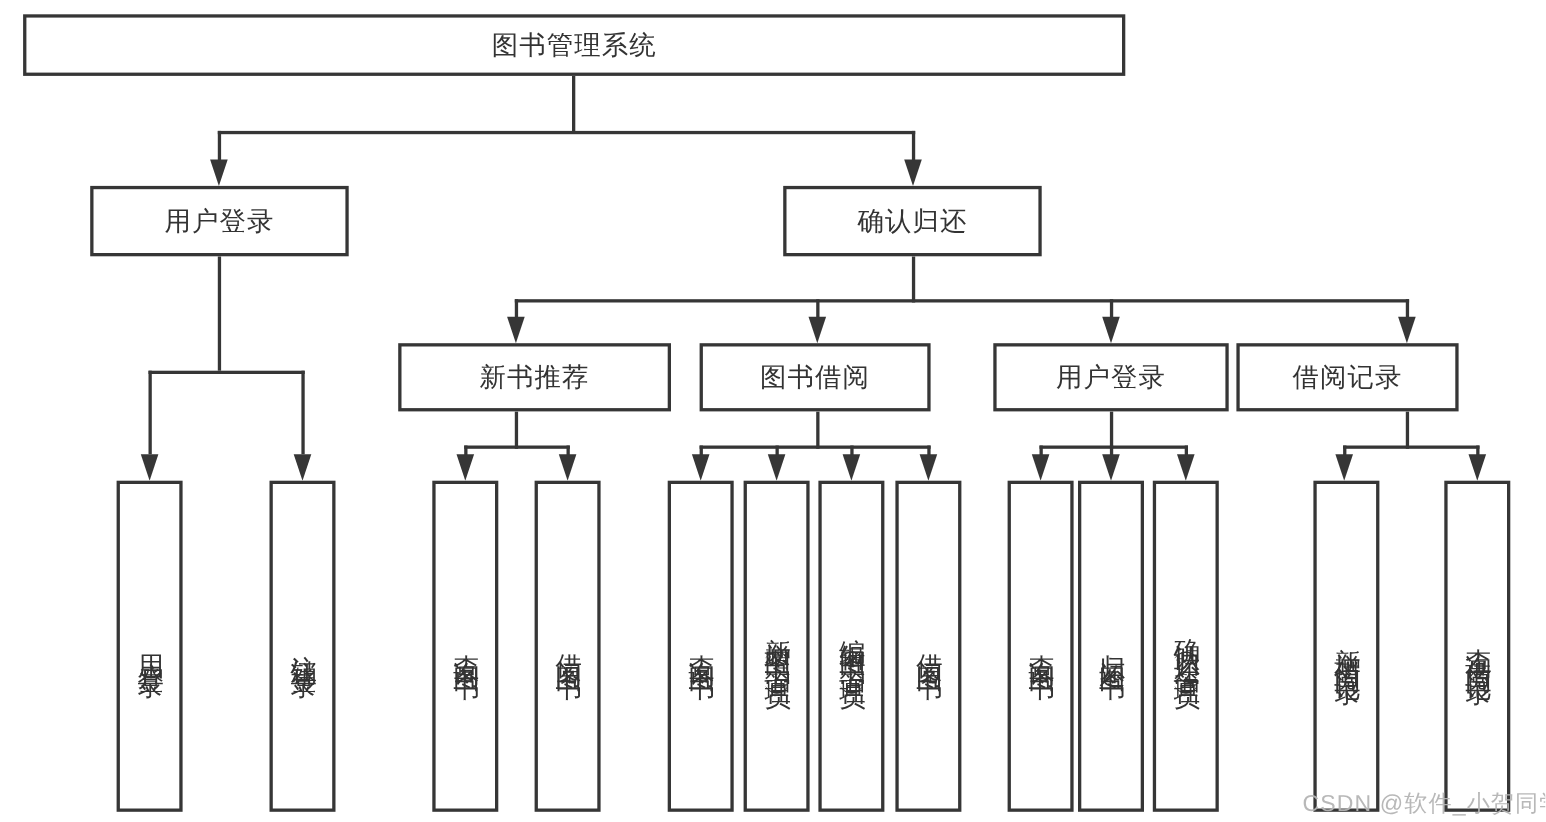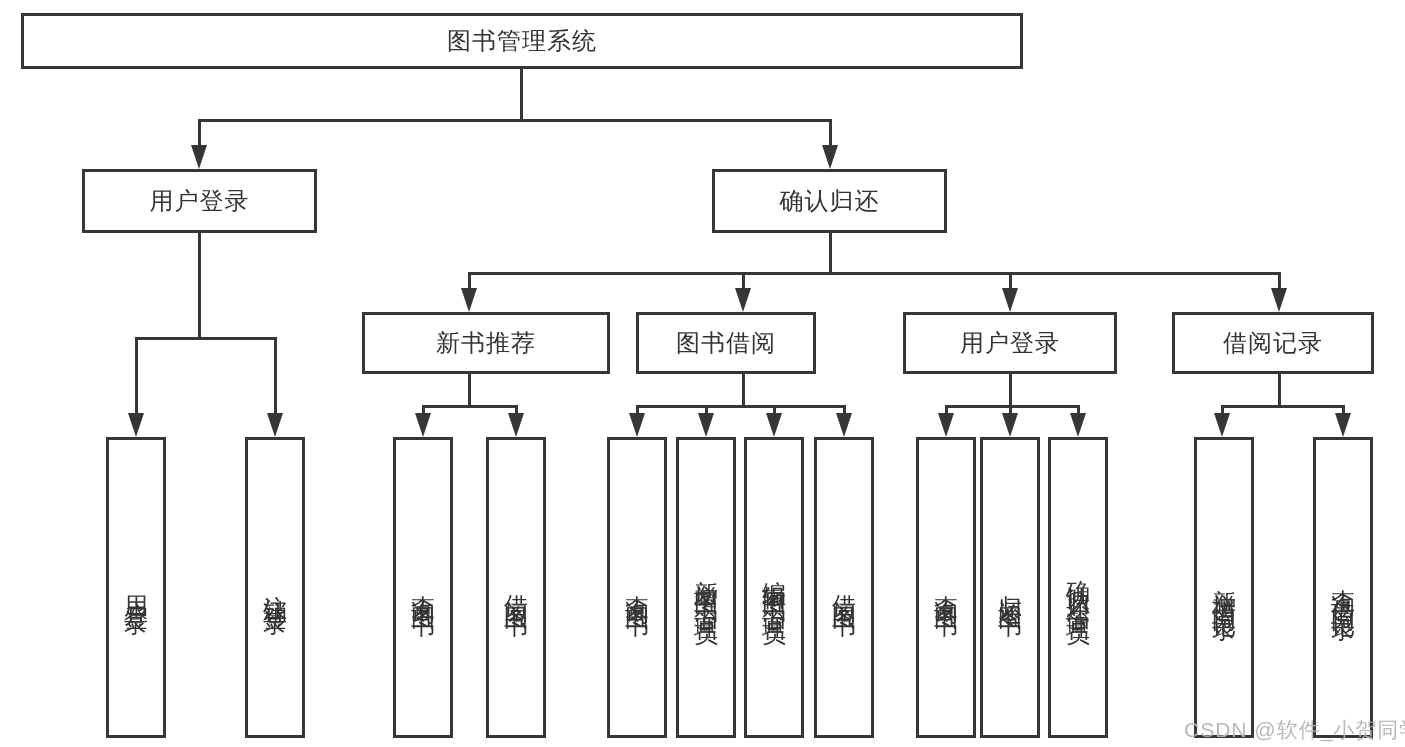--- a/index.html
+++ b/index.html
@@ -99,27 +99,27 @@
   <div class="box hnode" style="left:82px;top:169px;width:235px;height:64px">
     <span>用户登录</span>
   </div>
   <div class="box hnode" style="left:712px;top:169px;width:235px;height:64px">
     <span>确认归还</span>
   </div>
 
   <div class="box hnode" style="left:362px;top:312px;width:248px;height:62px">
     <span>新书推荐</span>
   </div>
-  <div class="box hnode" style="left:636px;top:312px;width:180px;height:62px">
+  <div class="box hnode" style="left:636px;top:312px;width:210px;height:62px">
     <span>图书借阅</span>
   </div>
   <div class="box hnode" style="left:903px;top:312px;width:214px;height:62px">
     <span>用户登录</span>
   </div>
-  <div class="box hnode" style="left:1172px;top:312px;width:202px;height:62px">
+  <div class="box hnode" style="left:1124px;top:312px;width:202px;height:62px">
     <span>借阅记录</span>
   </div>
 
   <div class="box vnode" style="left:106px;top:437px;width:60px;height:301px">
     <span>用户登录</span>
   </div>
   <div class="box vnode" style="left:245px;top:437px;width:60px;height:301px">
     <span>注销登录</span>
   </div>
 

